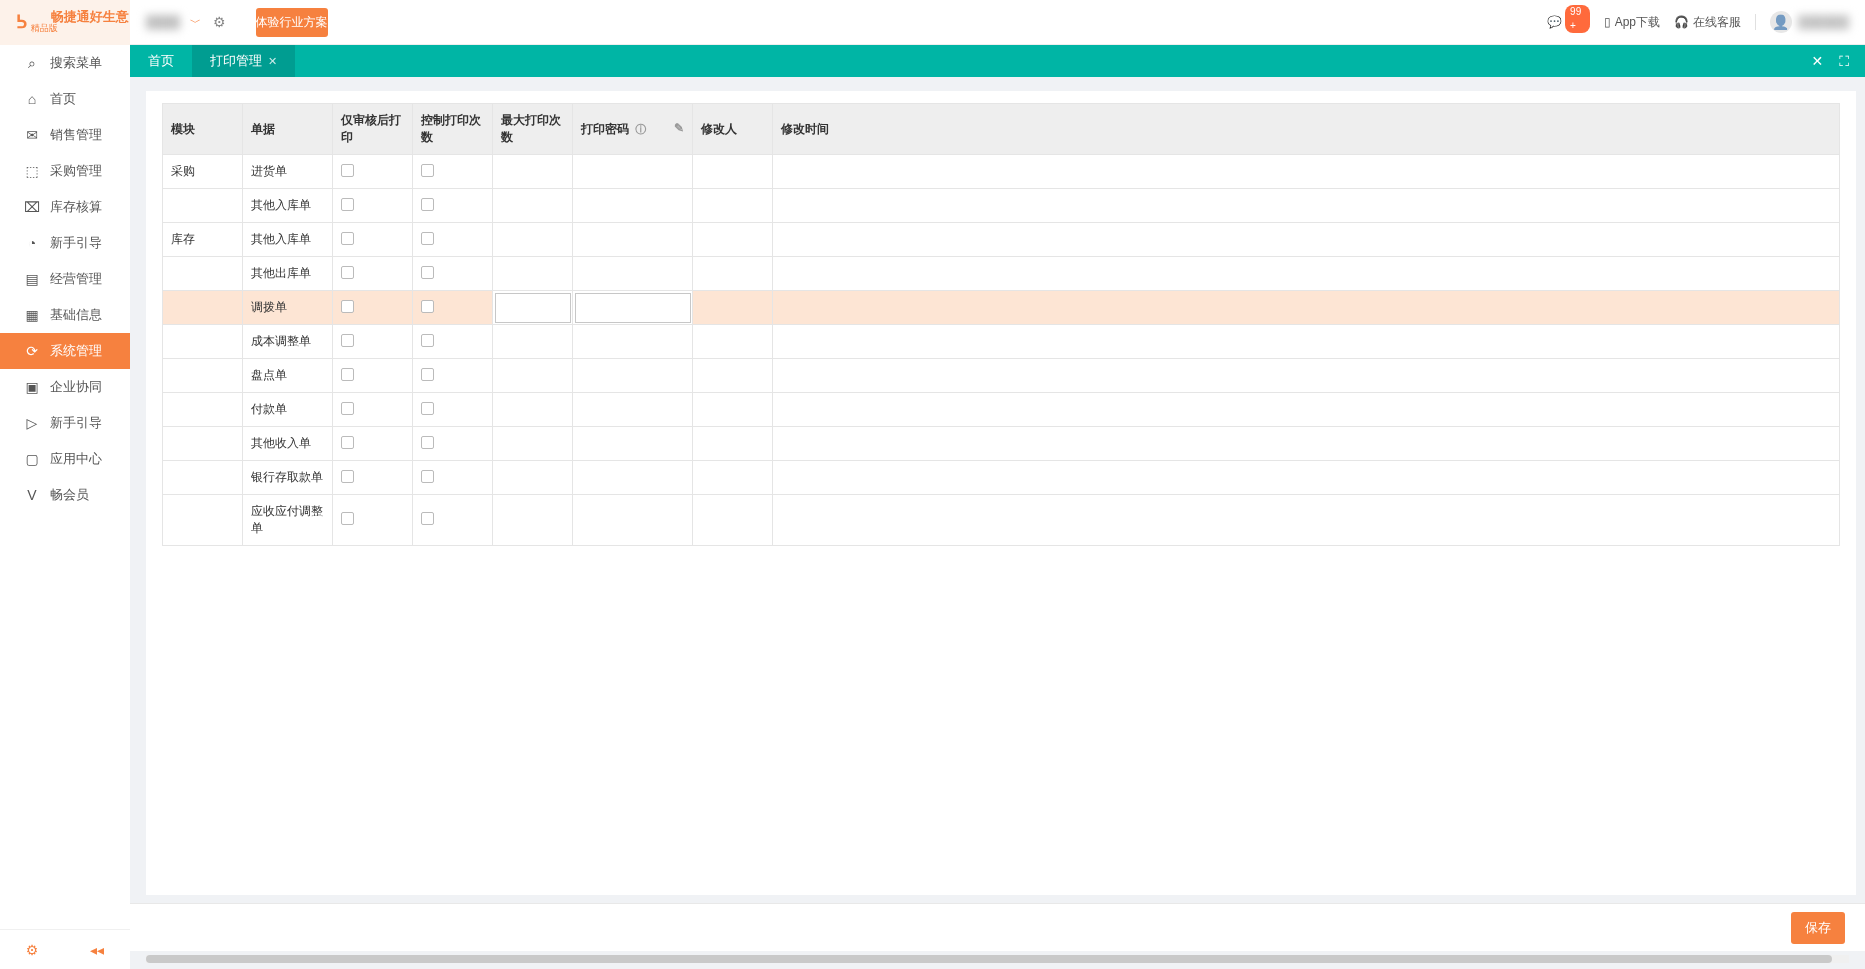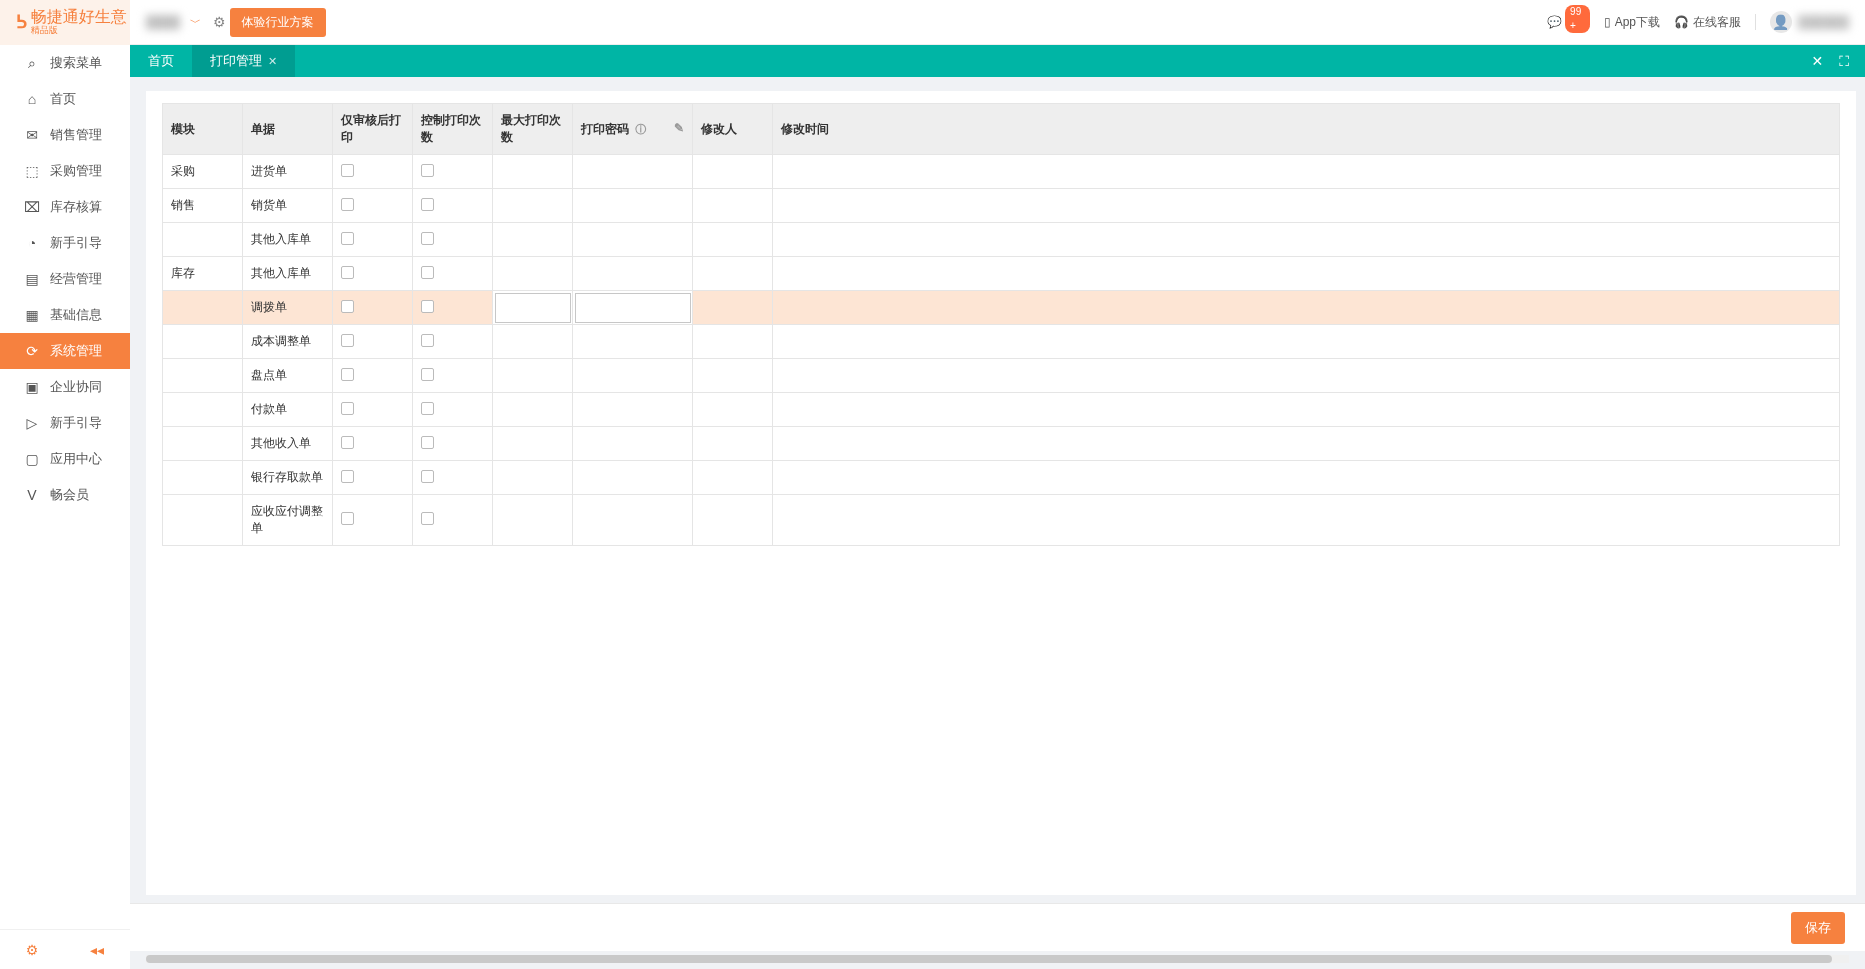--- a/index.html
+++ b/index.html
@@ -32,38 +32,38 @@
 .logo-icon {
   color: #f6813f;
   font-size: 18px;
   font-weight: bold;
 }
 .logo-text {
   display: flex;
   flex-direction: column;
   line-height: 1.1;
 }
-.logo-main { color: #f6813f; font-size: 16px; font-weight: 400; }
+.logo-main { color: #f6813f; font-size: 13px; font-weight: 700; margin-left: 20px; }
 .logo-sub { color: #f6813f; font-size: 9px; }
 .org-select {
   display: flex;
   align-items: center;
   margin-left: 16px;
   gap: 10px;
 }
 .org-name { color: #c0c0c0; filter: blur(4px); }
 .chevron-down { color: #f6813f; font-size: 11px; }
 .gear-top { color: #888; font-size: 14px; margin-left: 12px; cursor: pointer; }
 .cta-btn {
-  margin-left: 4px;
+  margin-left: 30px;
   background: #f6813f;
   color: #fff;
   border: none;
   border-radius: 3px;
-  padding: 6px 12px;
+  padding: 6px 0;
   font-size: 12px;
   cursor: pointer;
 }
 .top-spacer { flex: 1; }
 .top-right { display: flex; align-items: center; gap: 14px; }
 .top-right-item {
   display: flex;
   align-items: center;
   gap: 4px;
   color: #555;
@@ -384,49 +384,49 @@
                   <td>采购</td>
                   <td>进货单</td>
                   <td class="col-chk"><span class="grid-checkbox"></span></td>
                   <td class="col-chk"><span class="grid-checkbox"></span></td>
                   <td></td>
                   <td></td>
                   <td></td>
                   <td></td>
                 </tr>
                 <tr>
-                  <td>销售</td>
-                  <td>销货单</td>
-                  <td class="col-chk"><span class="grid-checkbox"></span></td>
-                  <td class="col-chk"><span class="grid-checkbox"></span></td>
-                  <td></td>
-                  <td></td>
-                  <td></td>
-                  <td></td>
-                </tr>
-                <tr>
                   <td></td>
                   <td>其他入库单</td>
                   <td class="col-chk"><span class="grid-checkbox"></span></td>
                   <td class="col-chk"><span class="grid-checkbox"></span></td>
                   <td></td>
                   <td></td>
                   <td></td>
                   <td></td>
                 </tr>
                 <tr>
                   <td>库存</td>
                   <td>其他入库单</td>
                   <td class="col-chk"><span class="grid-checkbox"></span></td>
                   <td class="col-chk"><span class="grid-checkbox"></span></td>
                   <td></td>
                   <td></td>
                   <td></td>
                   <td></td>
                 </tr>
+                <tr>
+                  <td></td>
+                  <td>其他出库单</td>
+                  <td class="col-chk"><span class="grid-checkbox"></span></td>
+                  <td class="col-chk"><span class="grid-checkbox"></span></td>
+                  <td></td>
+                  <td></td>
+                  <td></td>
+                  <td></td>
+                </tr>
                 <tr class="highlight">
                   <td></td>
                   <td>调拨单</td>
                   <td class="col-chk"><span class="grid-checkbox"></span></td>
                   <td class="col-chk"><span class="grid-checkbox"></span></td>
                   <td class="editable"></td>
                   <td class="editable"></td>
                   <td></td>
                   <td></td>
                 </tr>

